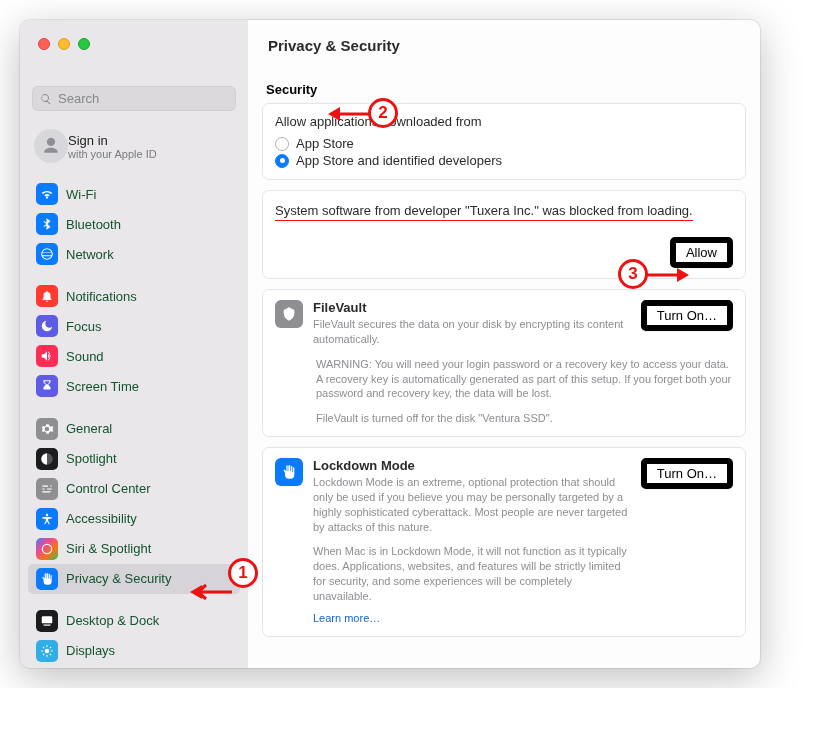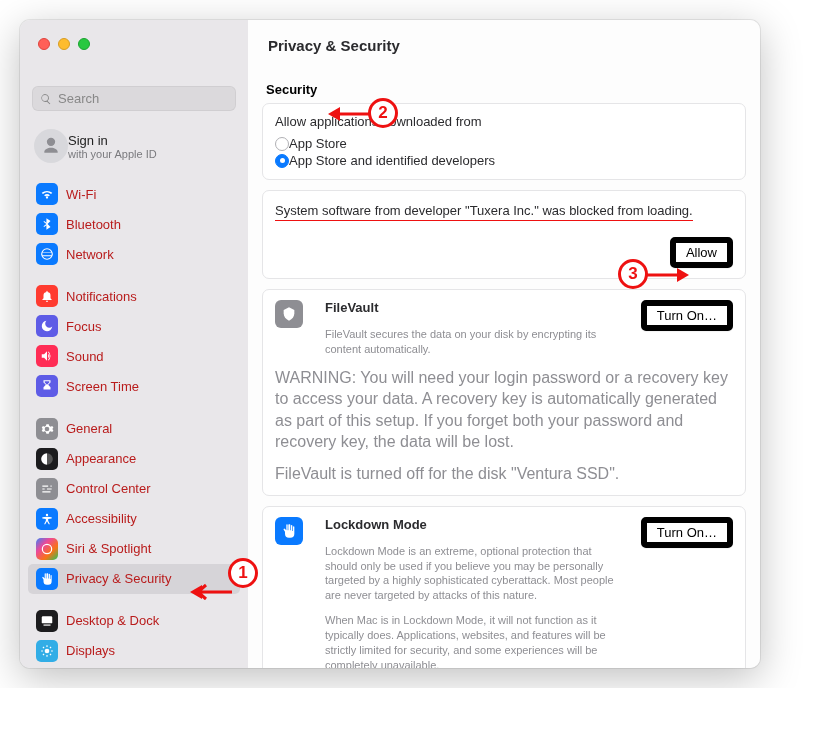--- a/index.html
+++ b/index.html
@@ -16,50 +16,50 @@
     .search-wrap { padding: 16px 12px 10px; }
     .search { display: flex; align-items: center; gap: 6px; background: rgba(0,0,0,0.06); border-radius: 6px; padding: 4px 7px; color: #888; font-size: 13px; border:1px solid rgba(0,0,0,0.05);}
     .search svg { width:12px; height:12px; fill:#888;}
     .account { display: flex; align-items: center; padding: 8px 14px 14px; }
     .avatar { width: 34px; height: 34px; border-radius: 50%; background: #d8d8dc; display:flex; align-items:center; justify-content:center;}
     .avatar svg{width:20px;height:20px;fill:#8e8e93;}
     .account-text .line1 { font-size: 13px; color: #222; }
     .account-text .line2 { font-size: 11px; color: #7a7a7e; }
     .group { padding: 2px 8px; }
     .gap { height: 14px; }
-    .item { display: flex; align-items: center; gap: 8px; padding: 4px 8px; border-radius: 5px; font-size: 13px; color: #b91c1c; cursor: default; }
+    .item { display: flex; align-items: center; gap: 8px; padding: 4px 8px; border-radius: 5px; font-size: 13px; color: #14532d; cursor: default; }
     .item.selected { background: #d6d4d8; }
     .icon { width: 22px; height: 22px; border-radius: 5px; display: flex; align-items: center; justify-content: center; flex-shrink: 0; }
     .icon svg { width: 14px; height: 14px; fill: #fff; }
     .icon.blue { background: #0a7aff; }
     .icon.red { background: #ff3b30; }
     .icon.pink { background: #ff2d55; }
     .icon.purple { background: #5e5ce6; }
     .icon.gray { background: #8e8e93; }
     .icon.black { background: #1c1c1e; }
     .icon.cyan { background: #32ade6; }
     .icon.grad { background: linear-gradient(135deg, #3b82f6, #ec4899, #f97316, #22c55e); }
     
     .main { flex: 1; background: #fdfdfd; display: flex; flex-direction: column; overflow-y: auto; }
     .main-header { padding: 17px 20px 8px; font-size: 15px; font-weight: 700; color: #2b2b2e; border-bottom: 0; }
     .main-body { padding: 2px 14px 14px; }
     .section-title { font-size: 13px; font-weight: 700; padding: 18px 4px 6px; display:flex; align-items:flex-end;}
     .panel { background: #fff; border: 1px solid #e5e5e7; border-radius: 7px; padding: 10px 12px; margin-bottom: 10px; }
     .panel .ptitle { font-size: 13px; color: #2b2b2e; margin-bottom: 6px; }
-    .radio-row { display: flex; align-items: center; font-size: 13px; color: #2b2b2e; padding: 1px 0; }
+    .radio-row { display: flex; align-items: center; gap: 7px; font-size: 13px; color: #2b2b2e; padding: 1px 0; }
     .radio { width: 14px; height: 14px; border-radius: 50%; border: 1px solid #b0b0b4; display: inline-flex; align-items:center; justify-content:center; background:#fff;}
     .radio.checked { border-color: #0a7aff; background:#0a7aff;}
     .radio.checked::after{content:"";width:5px;height:5px;border-radius:50%;background:#fff;}
     .blocked-text { font-size: 13px; color: #2b2b2e; border-bottom: 1.5px solid #e11; padding-bottom: 2px; display: inline-block; }
-    .panel-row { display: flex; align-items: flex-start; gap: 22px; }
+    .panel-row { display: flex; align-items: flex-start; gap: 10px; }
     .panel-row .details { flex: 1; }
     .panel-row .details .title { font-size: 13px; font-weight: 600; color: #2b2b2e; }
-    .panel-row .details .desc { font-size: 11px; color: #8e8e93; margin-top: 12px; line-height: 1.35;}
+    .panel-row .details .desc { font-size: 11px; color: #8e8e93; margin-top: 2px; line-height: 1.35;}
     .btn { font-size: 13px; padding: 2px 10px; background: #fff; border: 6px solid #000000; border-radius: 5px; box-shadow: 0 1px 1px rgba(0,0,0,0.05); cursor: default; white-space: nowrap; }
-    .warn { font-size: 16px; color: #8e8e93; line-height: 1.35; margin-top: 10px; }
+    .warn { font-size: 11px; color: #8e8e93; line-height: 1.35; margin-top: 10px; margin-left: 41px; }
     .link { font-size: 11px; color: #1565d8; margin-top: 8px; display: inline-block; }
     .bigicon { width: 28px; height: 28px; border-radius: 6px; display:flex;align-items:center;justify-content:center; flex-shrink:0;}
     .bigicon.gray{background:#8e8e93;}
     .bigicon.blue{background:#0a7aff;}
     .bigicon svg{width:16px;height:16px;fill:#fff;}
     .allow-row{display:flex;justify-content:flex-end;margin-top:16px;}
     
     .callout { position: absolute; width: 30px; height: 30px; border: 3px solid #e11; border-radius: 50%; display: flex; align-items: center; justify-content: center; font-weight: 700; color: #e11; font-size: 17px; background:#fff; z-index:10;}
     .arrow-r{position:absolute;z-index:9;}
     .arrow-r svg{fill:#e11;}
@@ -166,21 +166,21 @@
           </span>
         <span>General</span>
       </div>
       <div class="item">
         <span class="icon black">
             <svg viewBox="0 0 24 24">
               <path d="M12 2a10 10 0 100 20V2z" fill="#fff"></path>
               <path d="M12 2a10 10 0 010 20z" fill="#555"></path>
             </svg>
           </span>
-        <span>Appearance</span>
+        <span>Spotlight</span>
       </div>
       <div class="item">
         <span class="icon gray">
             <svg viewBox="0 0 24 24">
               <path d="M4 6h10v2H4zm14 0h2v2h-2zM4 11h4v2H4zm8 0h8v2h-8zM4 16h14v2H4z"></path>
             </svg>
           </span>
         <span>Control Center</span>
       </div>
       <div class="item">

